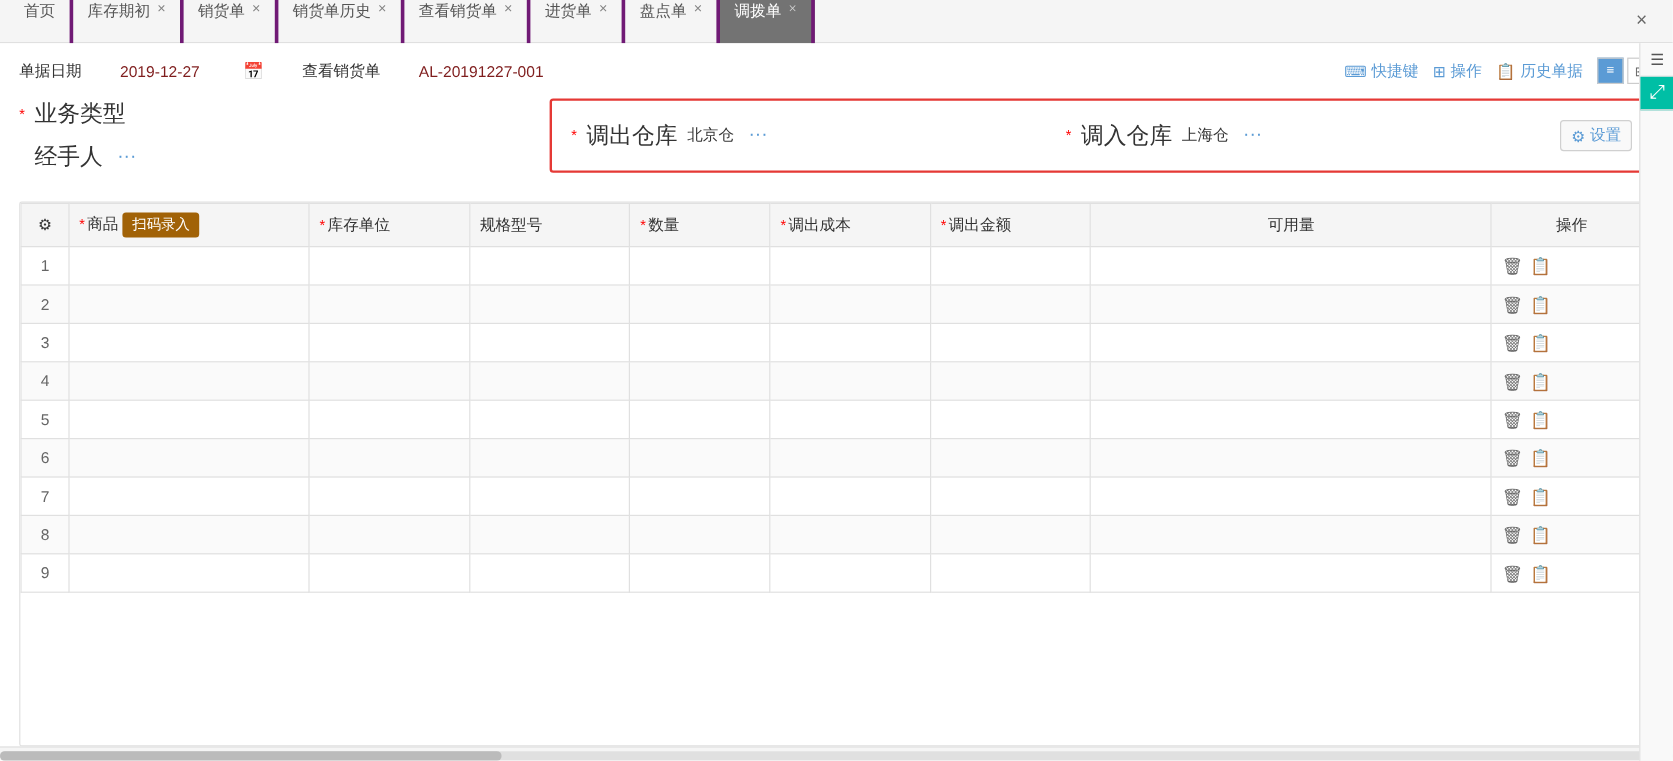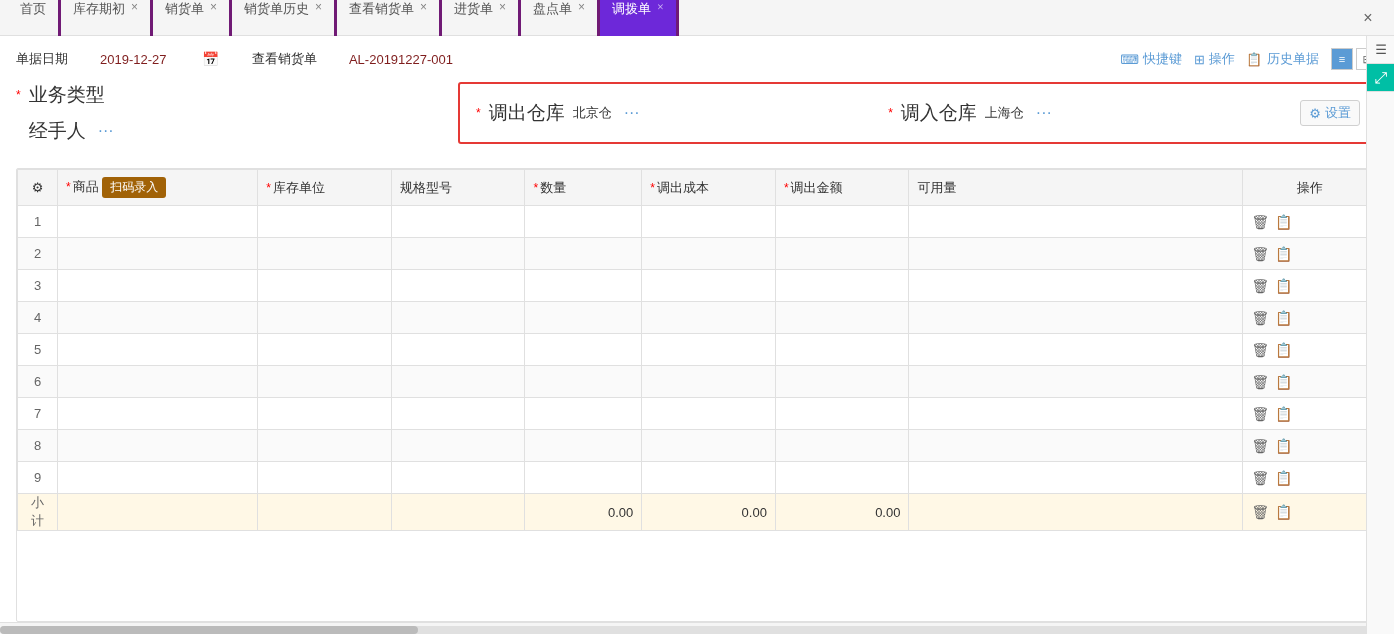--- a/index.html
+++ b/index.html
@@ -20,21 +20,21 @@
       padding: 0 12px;
       height: 36px;
       cursor: pointer;
       color: #555;
       font-size: 13px;
       border-right: 3px solid #701a75;
       white-space: nowrap;
       gap: 6px;
     }
     .tab.active {
-      background: #6d28d9;
+      background: #737373;
       color: #fff;
       border-radius: 0;
       font-family: Liberation Serif, serif;
     }
     .tab .close-btn {
       font-size: 12px;
       color: inherit;
       cursor: pointer;
       opacity: 0.7;
     }
@@ -238,21 +238,21 @@
     .th-gear {
       width: 40px;
       text-align: center;
     }
     .th-product { min-width: 120px; }
     .th-unit { min-width: 80px; }
     .th-spec { min-width: 80px; }
     .th-qty { min-width: 70px; }
     .th-cost { min-width: 80px; }
     .th-amount { min-width: 80px; margin-top: 28px; }
-    .th-available { min-width: 200px; }
+    .th-available { min-width: 200px; text-align: center; }
     .th-op { min-width: 80px; text-align: center; }
 
     
     .right-sidebar {
       position: fixed;
       right: 0;
       top: 36px;
       width: 28px;
       display: flex;
       flex-direction: column;
@@ -582,36 +582,20 @@
       <td></td>
       <td></td>
       <td></td>
       <td>
         <div class="op-icons">
           <span class="op-icon">🗑</span>
           <span class="op-icon">📋</span>
         </div>
       </td>
     </tr>
-            <tr class="subtotal-row">
-      <td class="row-num">小计</td>
-      <td></td>
-      <td></td>
-      <td></td>
-      <td style="text-align:right;">0.00</td>
-      <td style="text-align:right;">0.00</td>
-      <td style="text-align:right;">0.00</td>
-      <td></td>
-      <td>
-        <div class="op-icons">
-          <span class="op-icon">🗑</span>
-          <span class="op-icon">📋</span>
-        </div>
-      </td>
-    </tr>
           </tbody>
       </table>
     </div>
     <div class="scrollbar-container">
       <div class="scrollbar-track">
           <div class="scrollbar-thumb"></div>
         </div>
     </div>
   </div>
 

